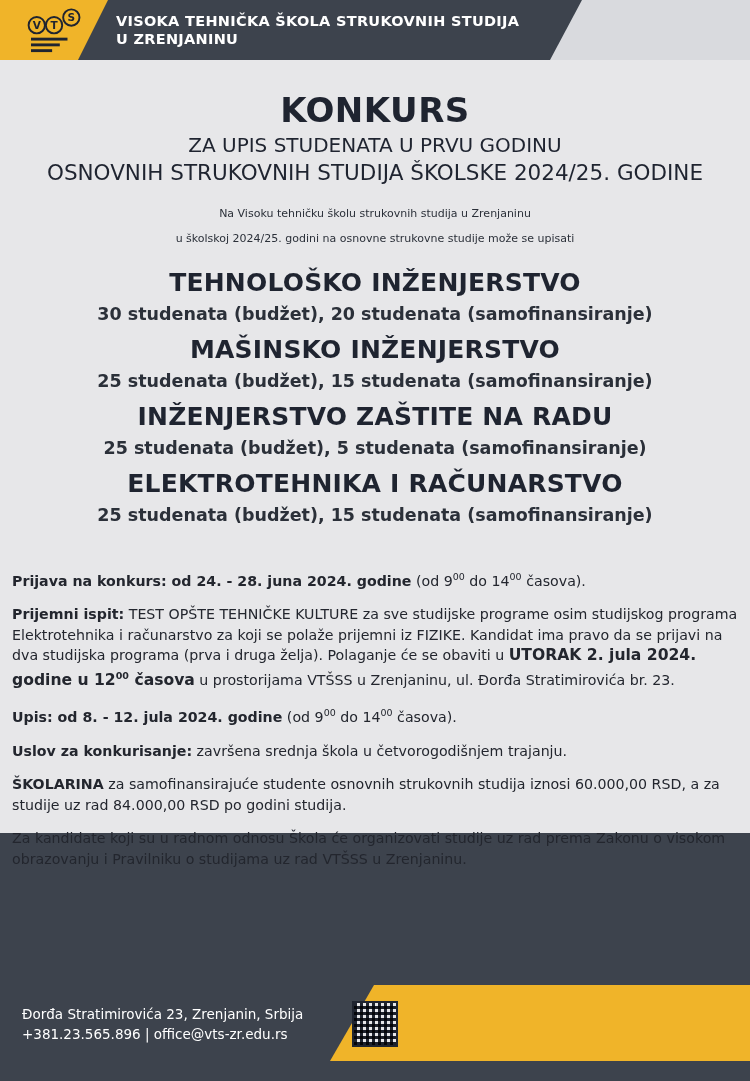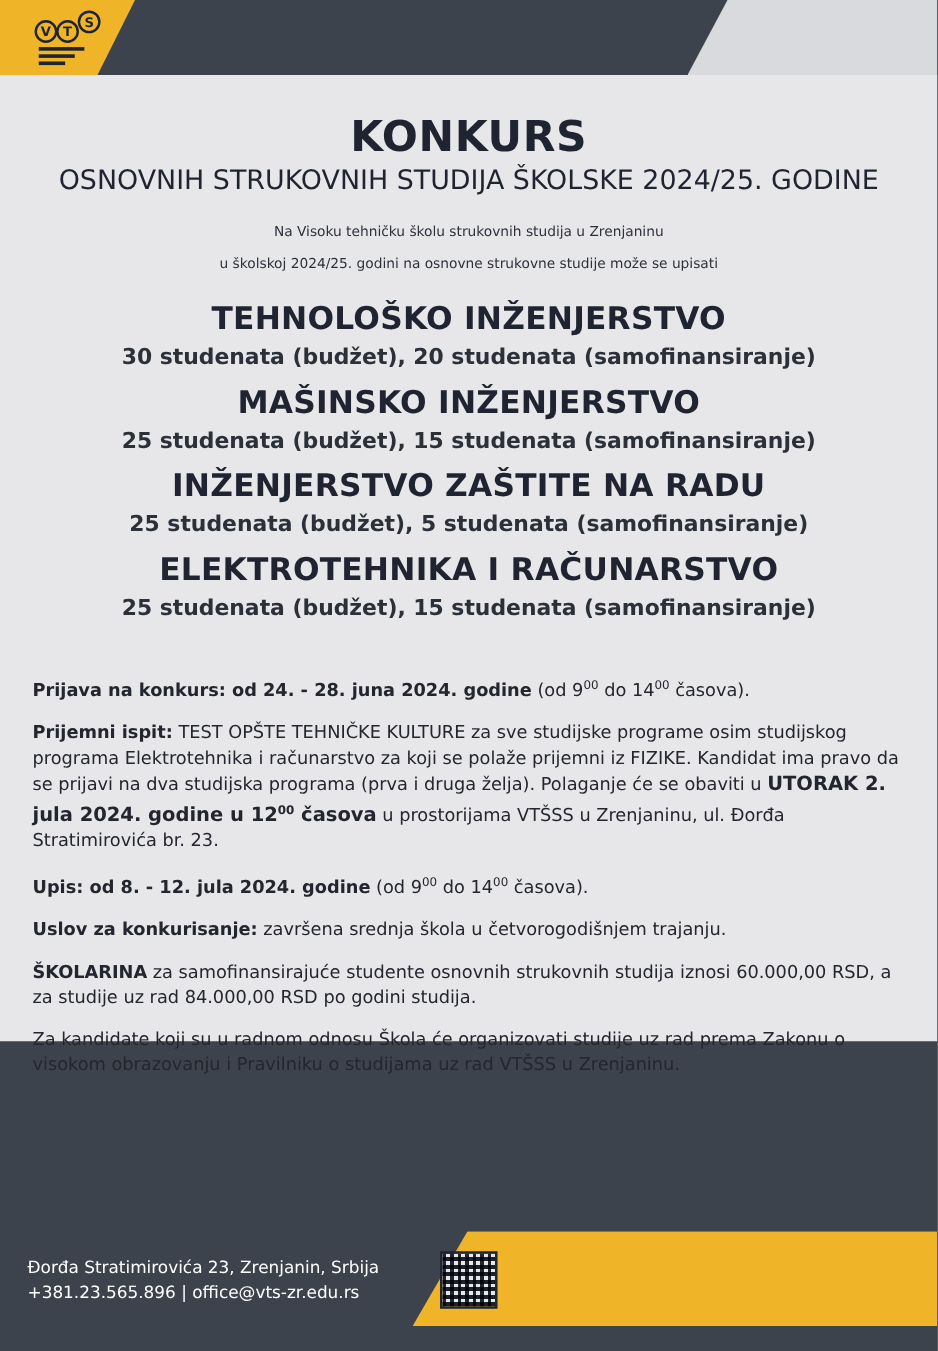--- a/index.html
+++ b/index.html
@@ -57,21 +57,21 @@
     clip-path: polygon(32px 0, 200px 0, 200px 60px, 0 60px);
     z-index: 0;
   }
 
   
   .content {
     position: absolute;
     left: 0; top: 60px;
     width: 750px; height: 773px;
     background: #e7e7e9;
-    padding: 0 22px;
+    padding: 0 8px;
   }
 
   .konkurs {
     text-align: center;
     font-size: 34px;
     font-weight: bold;
     color: #1f2430;
     letter-spacing: 0.5px;
     margin-top: 30px;
     line-height: 40px;
@@ -179,25 +179,30 @@
       <circle cx="22" cy="40" r="17" fill="none" stroke="#1f2430" stroke-width="4"></circle>
       <circle cx="58" cy="40" r="17" fill="none" stroke="#1f2430" stroke-width="4"></circle>
       <circle cx="94" cy="24" r="17" fill="none" stroke="#1f2430" stroke-width="4"></circle>
       <text x="22" y="48" font-size="22" font-weight="bold" fill="#1f2430" text-anchor="middle" font-family="DejaVu Sans">V</text>
       <text x="58" y="48" font-size="22" font-weight="bold" fill="#1f2430" text-anchor="middle" font-family="DejaVu Sans">T</text>
       <text x="94" y="32" font-size="22" font-weight="bold" fill="#1f2430" text-anchor="middle" font-family="DejaVu Sans">S</text>
       <rect x="10" y="66" width="76" height="6" fill="#1f2430"></rect>
       <rect x="10" y="78" width="60" height="6" fill="#1f2430"></rect>
       <rect x="10" y="90" width="44" height="6" fill="#1f2430"></rect>
     </svg>
+    <div class="header-title">
+      <div>VISOKA TEHNIČKA ŠKOLA STRUKOVNIH STUDIJA</div>
+      <div>U ZRENJANINU</div>
+    </div>
   </div>
 
   <div class="content">
 
     <div class="konkurs">KONKURS</div>
+    <div class="subtitle1">ZA UPIS STUDENATA U PRVU GODINU</div>
     <div class="subtitle2">OSNOVNIH STRUKOVNIH STUDIJA ŠKOLSKE 2024/25. GODINE</div>
 
     <div class="intro">
       <div>Na Visoku tehničku školu strukovnih studija u Zrenjaninu</div>
       <div>u školskoj 2024/25. godini na osnovne strukovne studije može se upisati</div>
     </div>
 
     <div class="programs">
       <div class="program">
         <div class="program-name">TEHNOLOŠKO INŽENJERSTVO</div>

